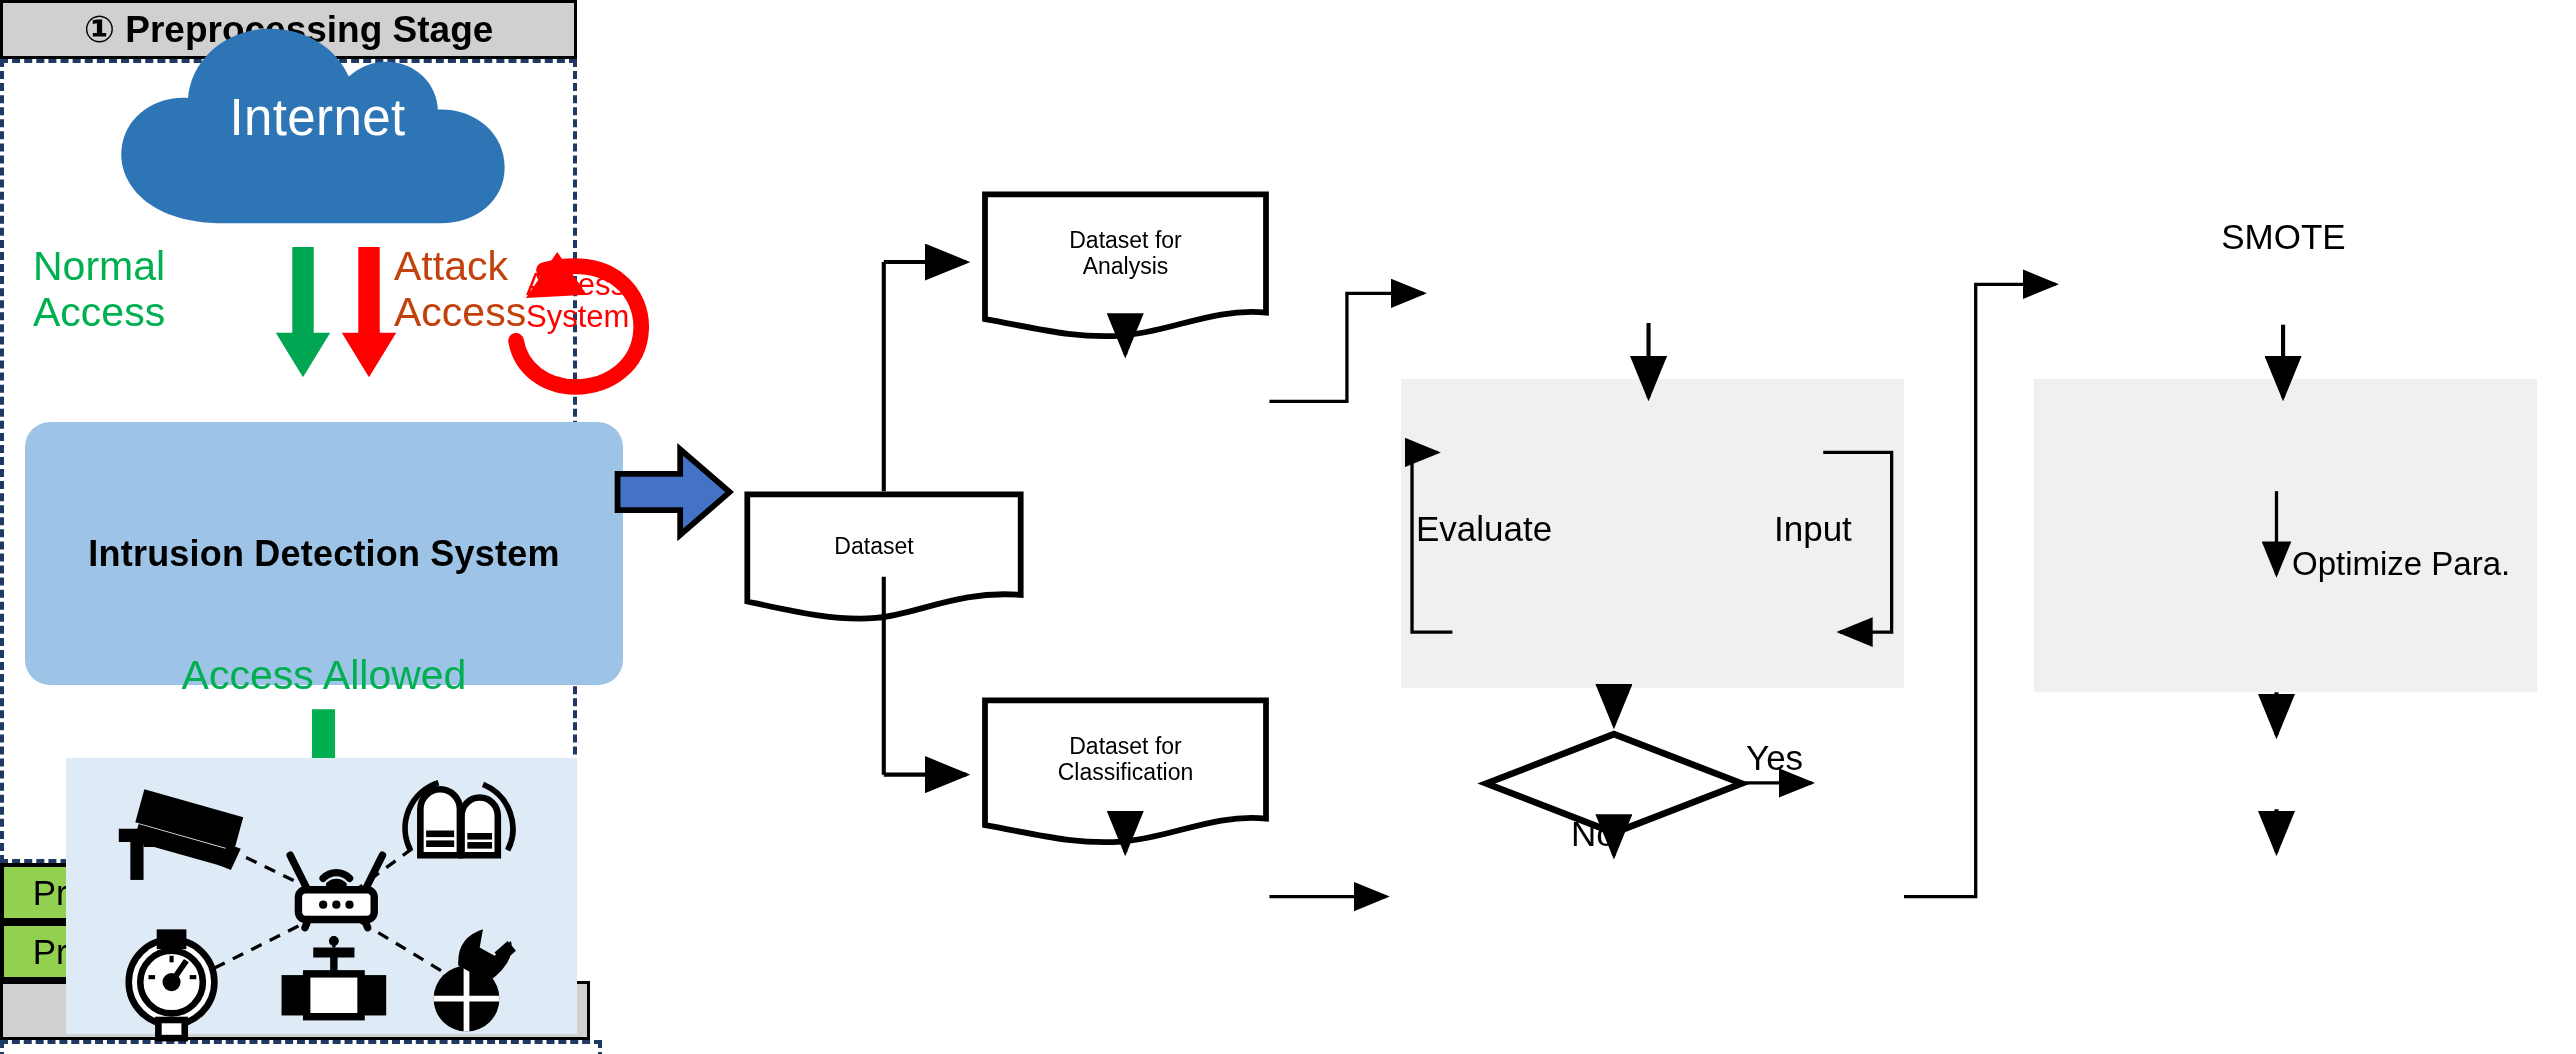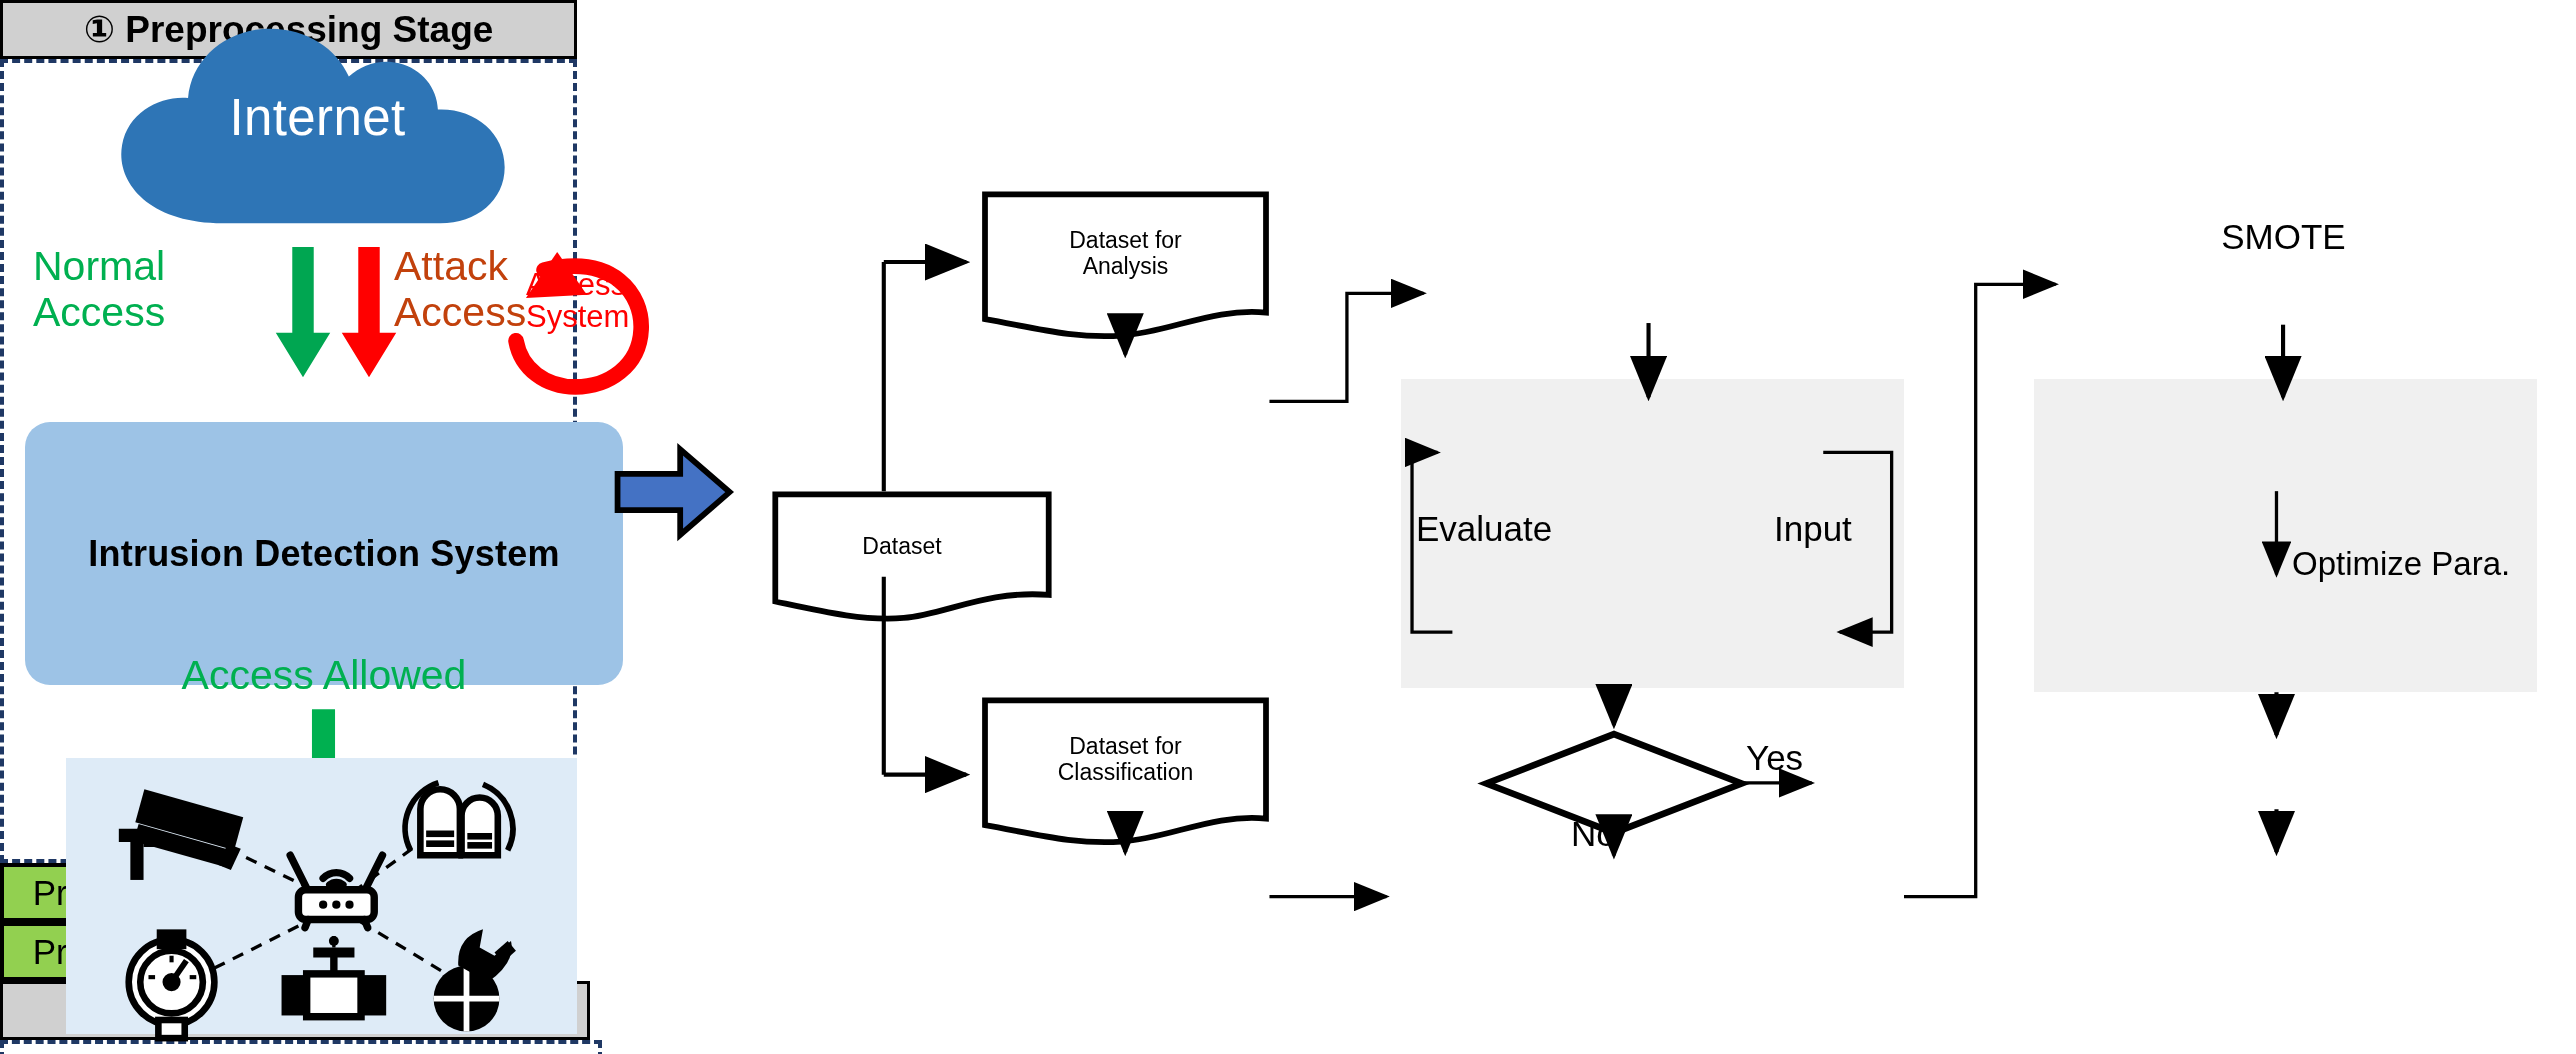--- a/index.html
+++ b/index.html
@@ -186,21 +186,21 @@
   </svg>
 </div>
 
 <div class="stage-header ctr" style="left:724px;top:107px;width:577px;height:59px;">
   <span>
     <span>①</span>&nbsp;<span>Preprocessing Stage</span>
   </span>
 </div>
 <div class="stage-body" style="left:724px;top:167px;width:577px;height:804px;"></div>
 
-<div class="docshape" style="left:772px;top:491px;width:260px;height:132px;">
+<div class="docshape" style="left:744px;top:491px;width:260px;height:132px;">
   <svg width="280" height="132" viewBox="0 0 340 160">
     <path d="M4 4 H336 V126 C260 120 210 150 160 154 C110 158 60 146 4 134 Z" fill="#fff" stroke="#000" stroke-width="7"></path>
   </svg>
   <div class="txt" style="top:35px;height:41px;">Dataset</div>
 </div>
 
 <div class="docshape" style="left:981px;top:191px;width:289px;height:152px;">
   <svg width="289" height="152" viewBox="0 0 350 185">
     <path d="M4 4 H346 V148 C280 142 230 172 170 176 C112 180 62 166 4 156 Z" fill="#fff" stroke="#000" stroke-width="7"></path>
   </svg>

